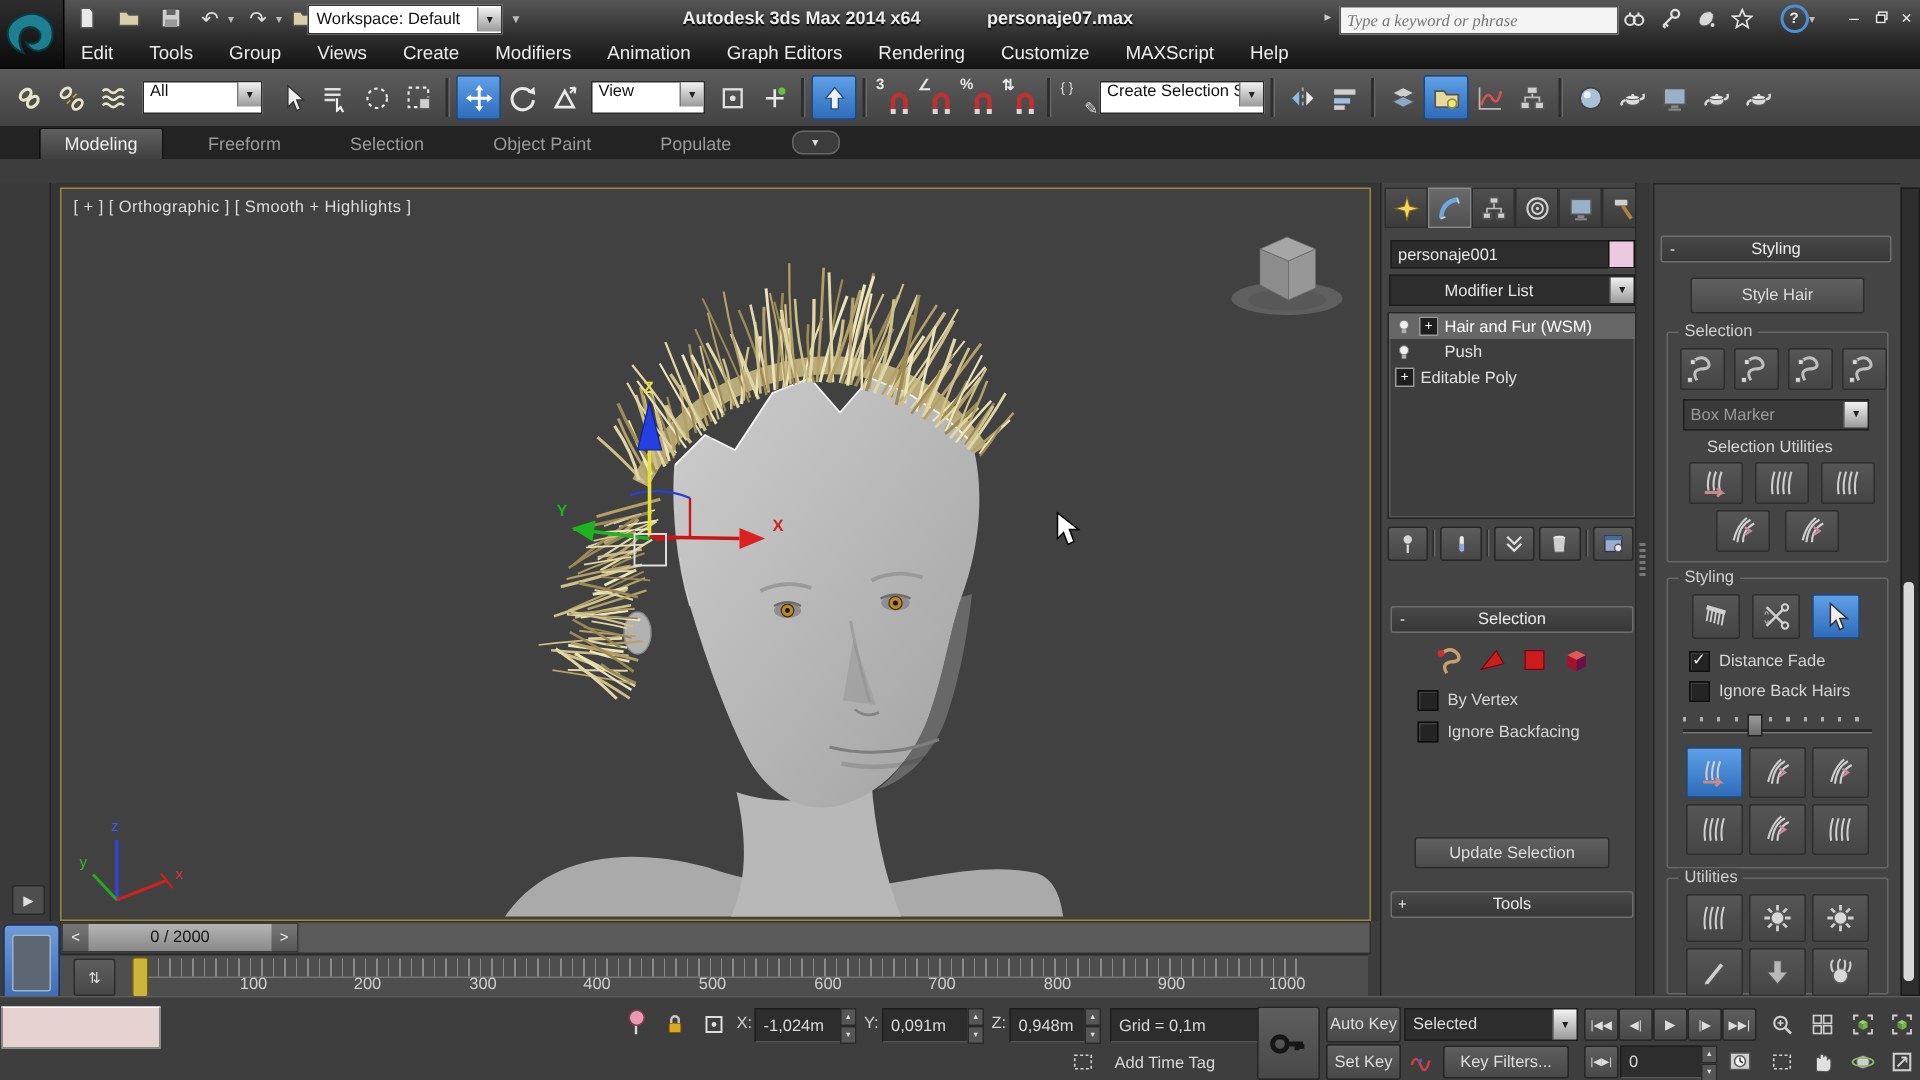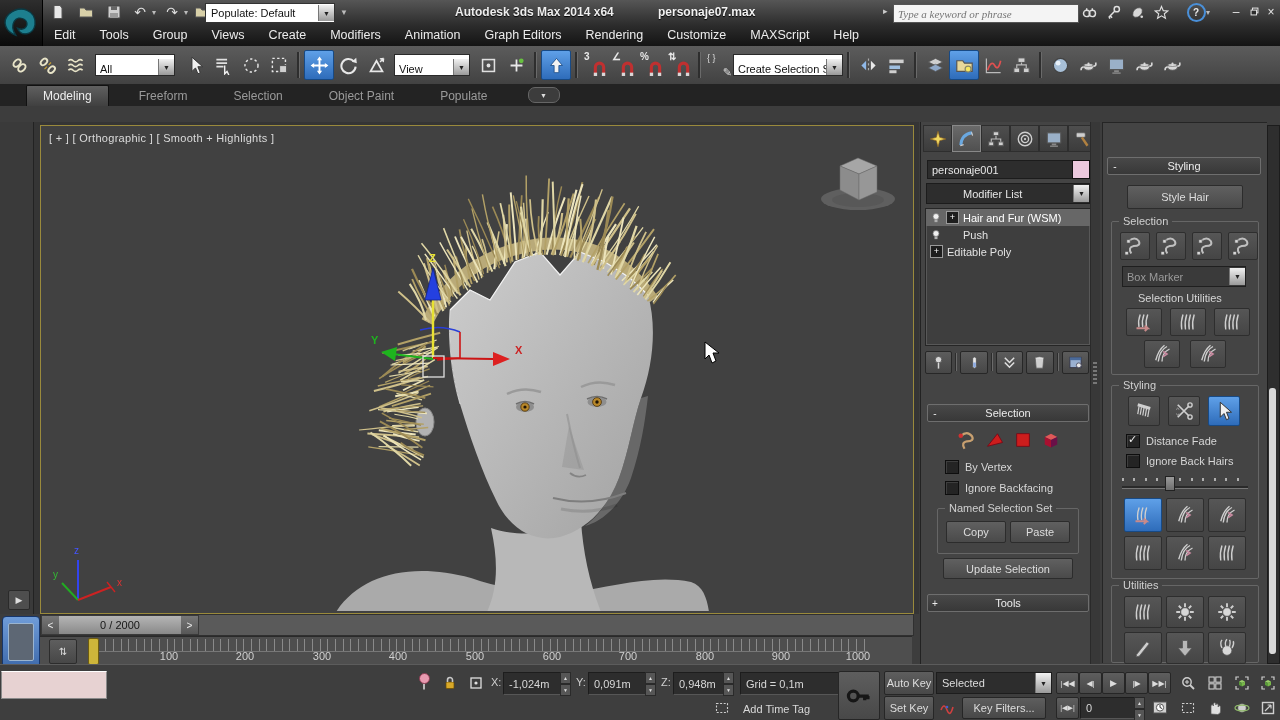--- a/index.html
+++ b/index.html
@@ -25,21 +25,21 @@
   .helpc{width:15px;height:15px;border:2px solid #4a90d9;border-radius:50%;color:#e8e8e8;font-size:10px;font-weight:bold;display:flex;align-items:center;justify-content:center;}
   .winbtn{top:4px;width:16px;height:15px;color:#e8e8e8;font-size:12px;display:flex;align-items:center;justify-content:center;}
   .menubar{left:42px;top:24px;height:22px;display:flex;align-items:center;}
   .menuitem{padding:0 12px;font-size:12.5px;color:#ececec;}
   
   .toolbar{left:0;top:46px;width:1280px;height:38px;background:linear-gradient(#5c5c5c,#424242);border-bottom:2px solid #1a1a1a;display:flex;align-items:center;padding-left:5px;}
   .tb{width:28px;height:28px;border-radius:2px;display:flex;align-items:center;justify-content:center;position:relative;flex:none;}
   .tb svg{width:19px;height:19px;}
   .tb.on{background:linear-gradient(#5fa0e8,#2e6cba);border:1px solid #184a85;}
   .tsep{width:2px;height:26px;background:#2e2e2e;border-right:1px solid #6a6a6a;margin:0 4px;flex:none;}
-  .tdd{height:20px;background:#fff;border:1px solid #2a2a2a;color:#111;font-size:11px;display:flex;align-items:flex-end;flex:none;}
+  .tdd{height:20px;background:#fff;border:1px solid #2a2a2a;color:#111;font-size:11px;display:flex;align-items:flex-start;flex:none;}
   .tdd .lbl{flex:1;padding:0 4px;white-space:nowrap;overflow:hidden;}
   .snapch{position:absolute;left:2px;top:0px;font-size:10px;font-weight:bold;color:#e8e8e8;}
   .snapmg{position:absolute;right:1px;bottom:1px;width:12px;height:12px;}
   
   .rtabs{left:0;top:84px;width:1280px;height:22px;background:#232323;display:flex;align-items:flex-end;}
   .rtab{padding:3px 16px;font-size:12px;color:#9a9a9a;}
   .rtab.on{background:linear-gradient(#606060,#404040);color:#eee;border:1px solid #111;border-bottom:none;border-radius:2px 2px 0 0;}
   .rminbtn{margin-left:24px;margin-bottom:3px;width:30px;height:14px;background:#3c3c3c;border:1px solid #666;border-radius:7px;color:#ddd;font-size:7px;display:flex;align-items:center;justify-content:center;}
   .rpanelrow{left:0;top:106px;width:1280px;height:16px;background:#2a2a2a;border-bottom:1px solid #151515;}
   .rpanel{left:2px;top:0;width:112px;height:16px;background:#3f3f3f;border:1px solid #8a8a8a;font-size:11px;color:#ddd;display:flex;align-items:center;padding-left:5px;}
@@ -440,21 +440,21 @@
     <div class="abs qbtn" style="left:160px">
         <span>↷</span>
       </div>
     <div class="abs caret" style="left:184px">▾</div>
     <div class="abs qbtn" style="left:190px;left:190px">
         <svg>
           <use href="#s-folder"></use>
         </svg>
       </div>
     <div class="abs wsdd">
-      <span class="lbl">Populate: Default</span>
+      <span class="lbl">Workspace: Default</span>
       <span class="ddbtn">▼</span>
     </div>
     <div class="abs caret" style="left:340px">▼</div>
     <div class="abs apptitle">Autodesk 3ds Max  2014 x64</div>
     <div class="abs filename">personaje07.max</div>
     <div class="abs searchcaret">▸</div>
     <input class="abs search" placeholder="Type a keyword or phrase" style="">
     <div class="abs tico" style="left:1078px">
         <svg>
           <use href="#s-binoc"></use>
@@ -1082,25 +1082,20 @@
         </svg>
     </div>
     <div class="cbrow" style="left:24px;top:338px">
       <span class="cb"></span>
       <span>By Vertex</span>
     </div>
     <div class="cbrow" style="left:24px;top:359px">
       <span class="cb"></span>
       <span>Ignore Backfacing</span>
     </div>
-    <div class="grp" style="left:16px;top:386px;width:140px;height:44px">
-      <span class="legend">Named Selection Set</span>
-      <div class="btn" style="left:8px;top:12px;width:58px;height:20px">Copy</div>
-      <div class="btn" style="left:72px;top:12px;width:58px;height:20px">Paste</div>
-    </div>
     <div class="btn" style="left:22px;top:436px;width:128px;height:19px">Update Selection</div>
     <div class="roll" style="left:6px;top:472px;width:160px">
       <span class="pm">+</span>
       <span class="ttl">Tools</span>
     </div>
   </div>
   <div class="abs cscroll">
       <div class="cgrip"></div>
     </div>
 

